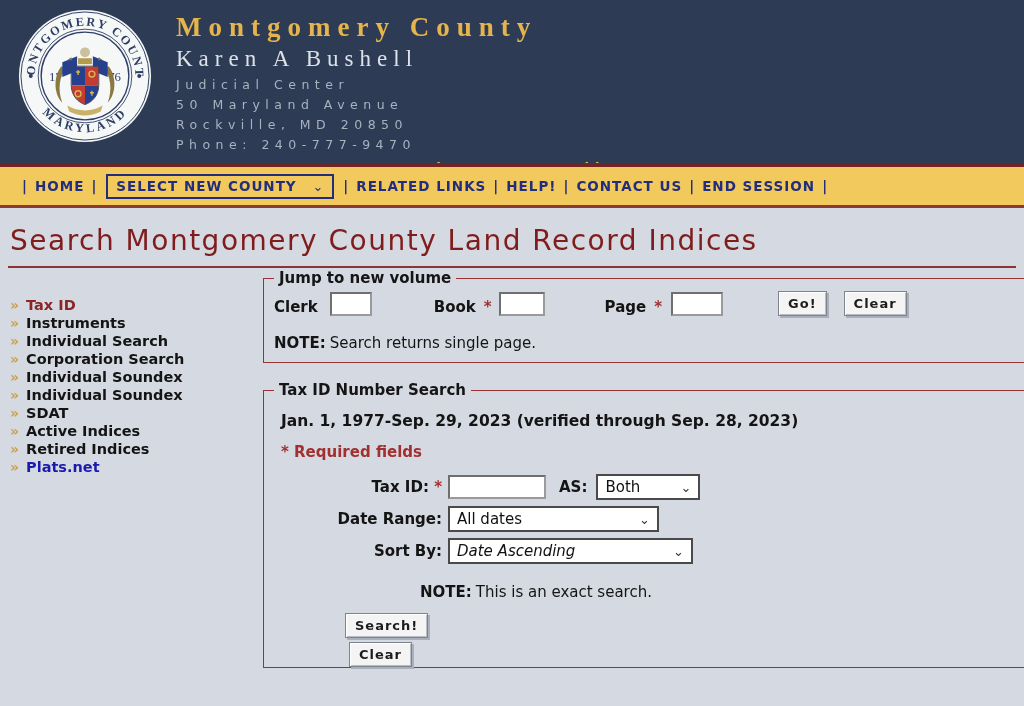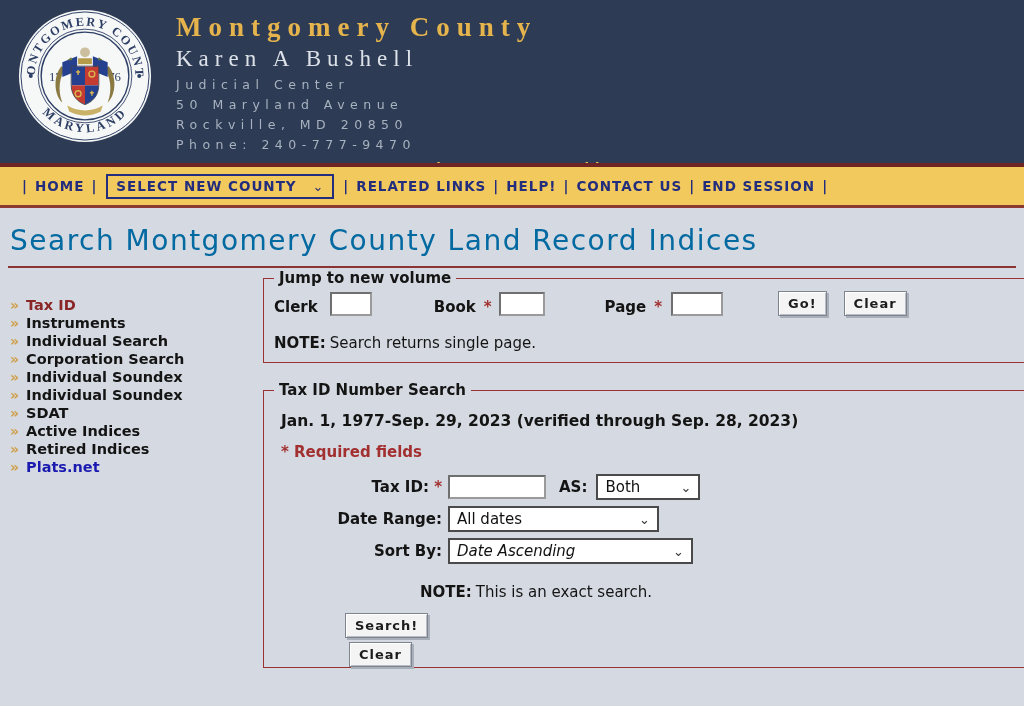--- a/index.html
+++ b/index.html
@@ -27,21 +27,21 @@
   .rule-bot    { position:absolute; left:0; top:205px; width:1024px; height:3px; background:#8d3a33; }
   .nav-sep     { margin:0 7px; }
   .nav-link    { cursor:pointer; white-space:nowrap; }
   .county-sel  { display:flex; align-items:center; justify-content:space-between;
                  border:2px solid #232d7e; width:228px; height:25px; padding:0 8px;
                  margin:0 2px; cursor:pointer; }
   .chev        { font-size:13px; font-weight:normal; line-height:1; color:#232d7e; }
 
   
   .page-title  { position:absolute; left:10px; top:224px; font-size:28px; font-weight:400;
-                 letter-spacing:1.5px; color:#0369a1; }
+                 letter-spacing:1.5px; color:#7f1d1d; }
   .title-rule  { position:absolute; left:8px; right:8px; top:266px; height:0;
                  border-top:2px solid #8c3434; }
 
   
   .sidebar     { position:absolute; left:10px; top:297px; }
   .side-item   { display:flex; align-items:baseline; height:18px; font-size:14.5px;
                  font-weight:bold; color:#141414; cursor:pointer; white-space:nowrap; }
   .side-arrow  { color:#cf9f4a; margin-right:7px; font-size:14px; }
   .side-item.active .side-label { color:#8b2626; }
   .side-item.external .side-label { color:#1a1ab0; }

